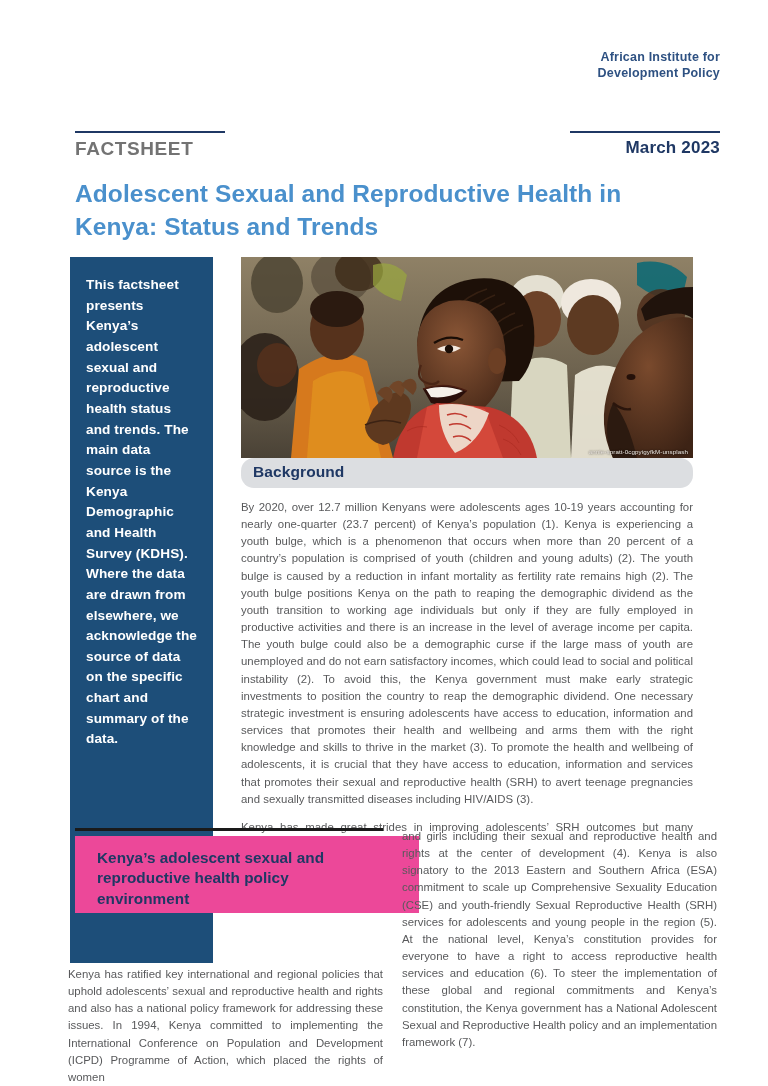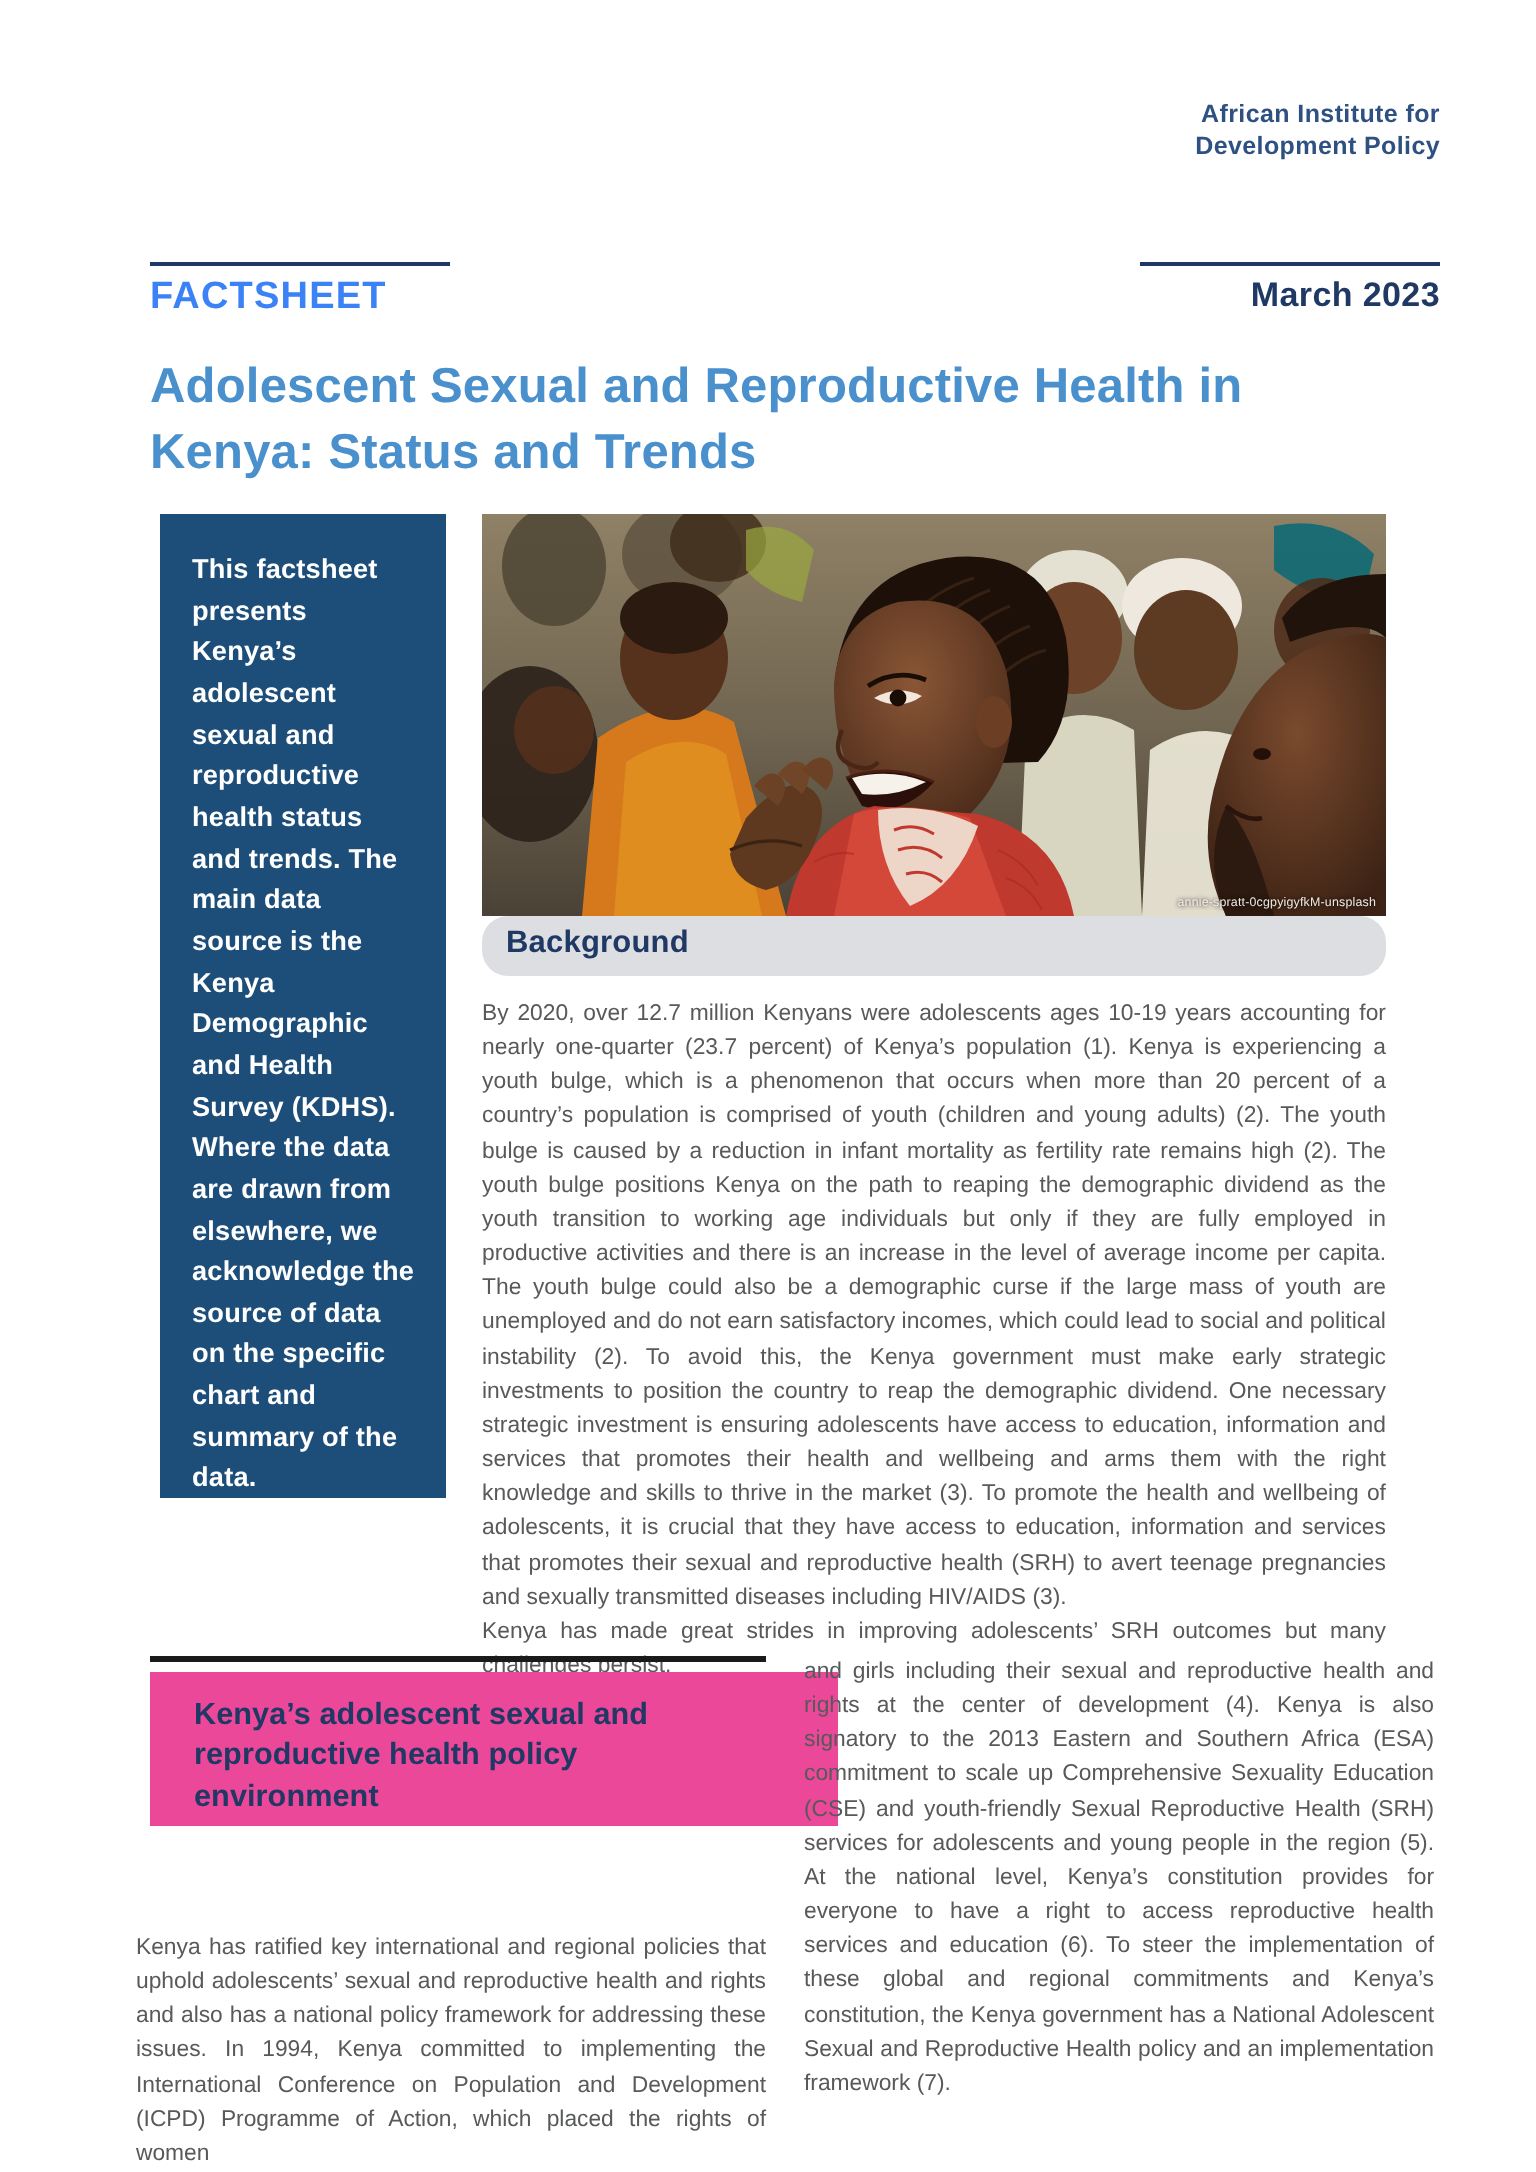--- a/index.html
+++ b/index.html
@@ -61,21 +61,21 @@
     right: 48px;
     top: 131px;
     width: 150px;
     height: 2px;
     background: #1f3864;
   }
   .factsheet-label {
     position: absolute;
     left: 75px;
     top: 138px;
-    color: #3b82f6;
+    color: #737373;
     font-size: 19px;
     font-weight: bold;
     letter-spacing: .6px;
   }
   .issue-date {
     position: absolute;
     right: 48px;
     top: 138px;
     color: #1f3864;
     font-size: 17px;
@@ -92,24 +92,24 @@
     color: #4a90cc;
     font-size: 24.5px;
     font-weight: bold;
     line-height: 1.33;
     letter-spacing: .1px;
   }
 
   
   .sidebar {
     position: absolute;
-    left: 80px;
+    left: 70px;
     top: 257px;
     width: 143px;
-    height: 492px;
+    height: 706px;
     background: #1d4e79;
   }
   .sidebar-text {
     padding: 18px 14px 0 16px;
     color: #ffffff;
     font-size: 13.6px;
     font-weight: bold;
     line-height: 1.52;
     letter-spacing: .1px;
   }
@@ -161,21 +161,21 @@
     position: absolute;
     left: 241px;
     top: 499px;
     width: 452px;
     color: #58595b;
     font-size: 11.4px;
     line-height: 1.505;
     text-align: justify;
     letter-spacing: .02px;
   }
-  .hero-body p { }
+  .hero-body p { margin-bottom: 11px; }
   .hero-body p:last-child { margin-bottom: 0; }
 
   
   .lower-rule {
     position: absolute;
     left: 75px;
     top: 828px;
     width: 308px;
     height: 3px;
     background: #1a1a1a;

